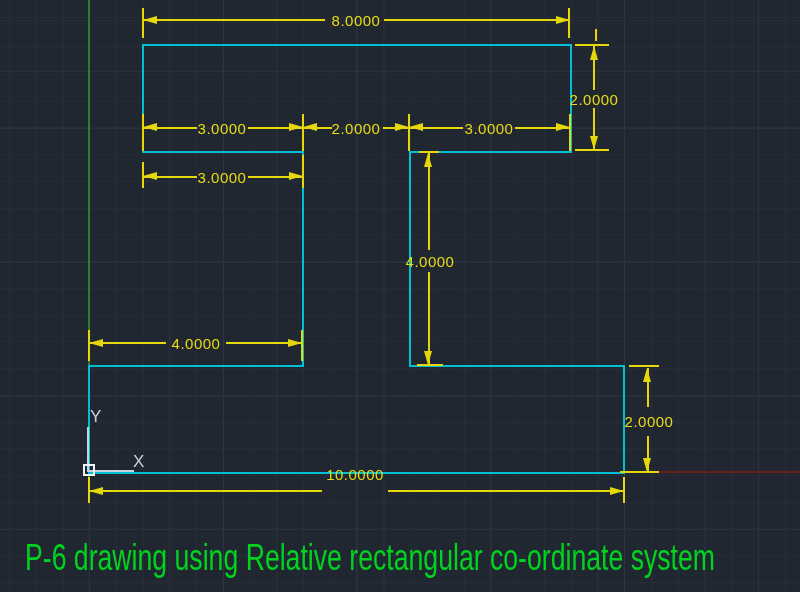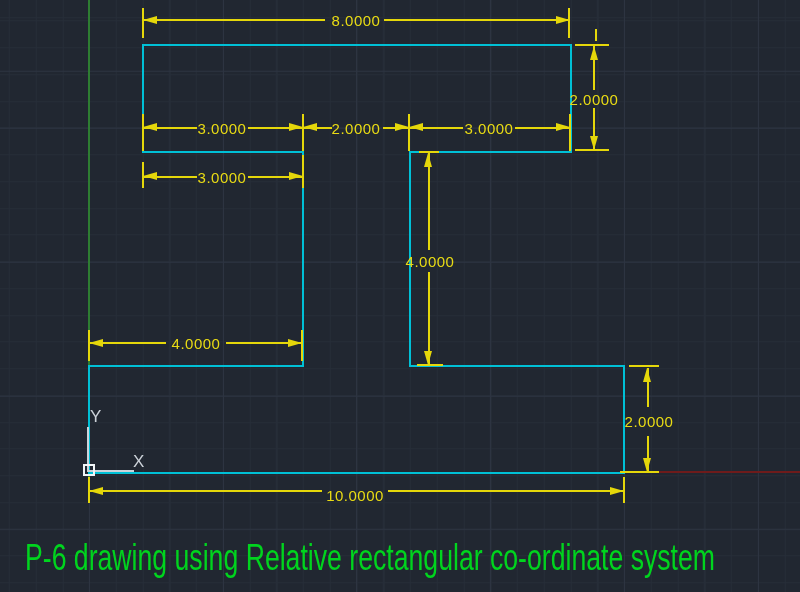--- a/index.html
+++ b/index.html
@@ -130,21 +130,21 @@
     <span class="dimlabel" style="left:196px;top:343px;">4.0000</span>
   </div>
 
   <div class="dim">
     <i class="dl" style="left:88px;top:477px;width:2px;height:26px;"></i>
     <i class="dl" style="left:623px;top:477px;width:2px;height:26px;"></i>
     <i class="dl" style="left:89px;top:490px;width:233px;height:2px;"></i>
     <i class="dl" style="left:388px;top:490px;width:236px;height:2px;"></i>
     <i class="aL" style="left:89px;top:487px;"></i>
     <i class="aR" style="left:610px;top:487px;"></i>
-    <span class="dimlabel" style="left:355px;top:495px;">10.0000</span>
+    <span class="dimlabel" style="left:355px;top:474px;">10.0000</span>
   </div>
 
   <div class="dim">
     <i class="dl" style="left:629px;top:365px;width:30px;height:2px;"></i>
     <i class="dl" style="left:620px;top:471px;width:39px;height:2px;"></i>
     <i class="dl" style="left:647px;top:368px;width:2px;height:39px;"></i>
     <i class="dl" style="left:647px;top:436px;width:2px;height:36px;"></i>
     <i class="aU" style="left:643px;top:368px;"></i>
     <i class="aD" style="left:643px;top:458px;"></i>
     <span class="dimlabel" style="left:649px;top:421px;">2.0000</span>

